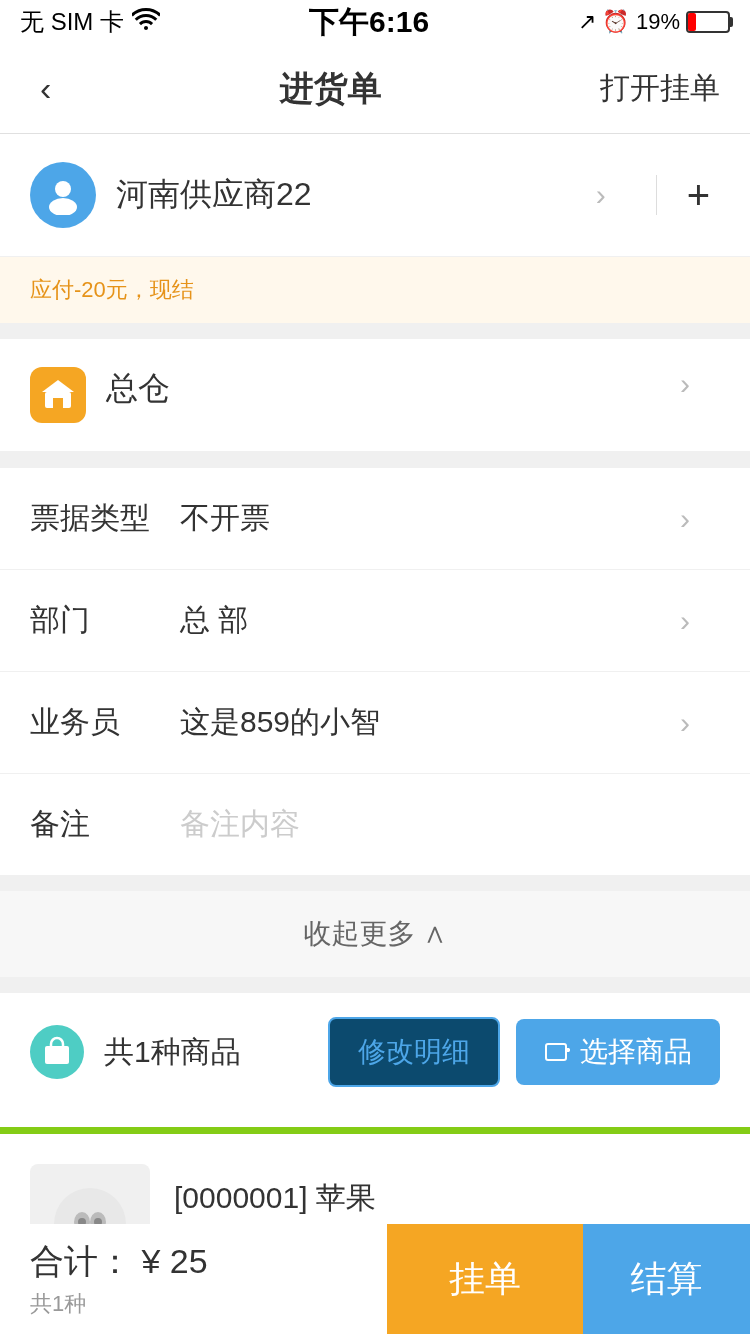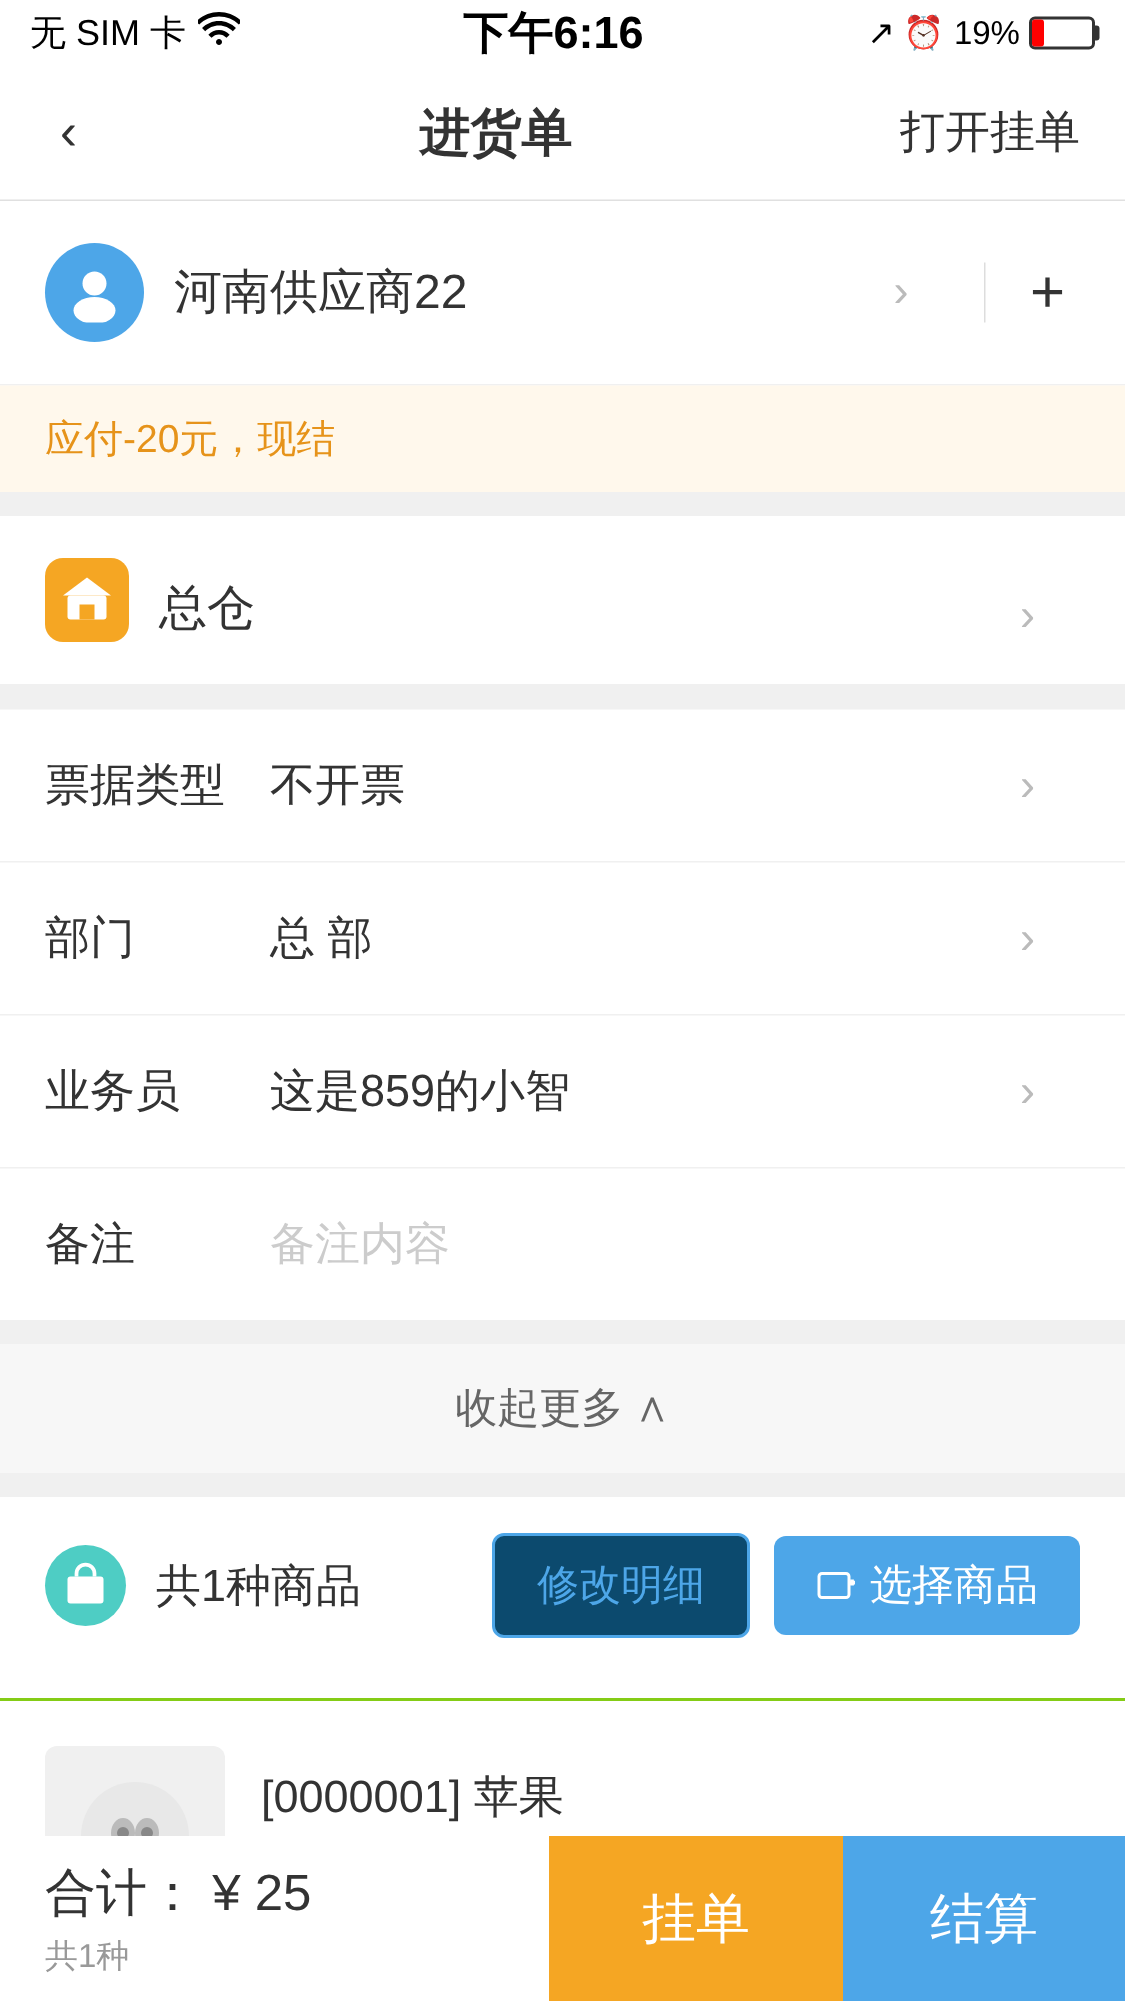--- a/index.html
+++ b/index.html
@@ -123,28 +123,28 @@
       width: 1px;
       height: 40px;
       background: #ddd;
       margin: 0 20px;
     }
 
     
     .info-banner {
       background: #fff8ec;
       padding: 18px 30px;
-      font-size: 26px;
+      font-size: 22px;
       color: #e6931a;
     }
 
     
     .warehouse-row {
       display: flex;
-      align-items: flex-end;
+      align-items: flex-start;
       padding: 28px 30px;
       background: #fff;
       border-radius: 28px;
     }
     .warehouse-icon {
       width: 56px; height: 56px;
       border-radius: 12px;
       background: #f5a623;
       display: flex; align-items: center; justify-content: center;
       margin-right: 20px;
@@ -233,21 +233,21 @@
       align-items: center;
       gap: 8px;
     }
 
     
     .product-item {
       background: #fff;
       display: flex;
       align-items: center;
       padding: 30px;
-      border-top: 2px solid #84cc16;
+      border-top: 7px solid #84cc16;
       margin-top: 16px;
     }
     .product-thumb {
       width: 120px; height: 120px;
       background: #f0f0f0;
       border-radius: 8px;
       display: flex; align-items: center; justify-content: center;
       margin-right: 24px;
       flex-shrink: 0;
     }
@@ -304,21 +304,21 @@
       height: 100%;
       background: #f5a623;
       color: #fff;
       font-size: 36px;
       display: flex;
       align-items: center;
       justify-content: center;
       cursor: pointer;
     }
     .btn-checkout {
-      width: 188px;
+      width: 167px;
       height: 100%;
       background: #4da6e8;
       color: #fff;
       font-size: 36px;
       display: flex;
       align-items: center;
       justify-content: center;
       cursor: pointer;
     }
   </style>

